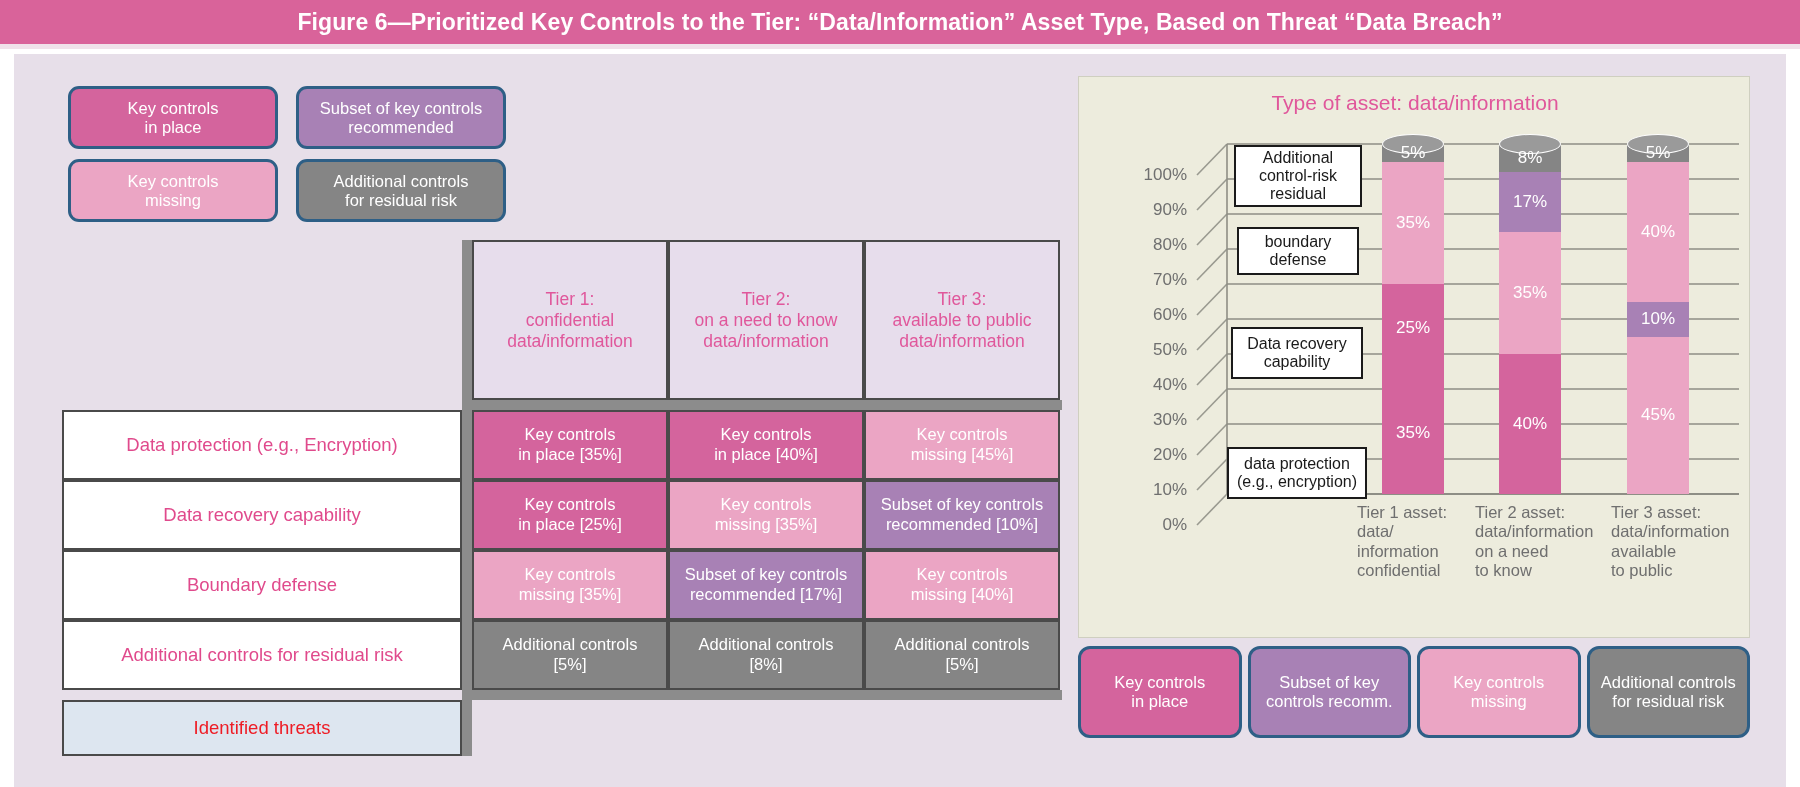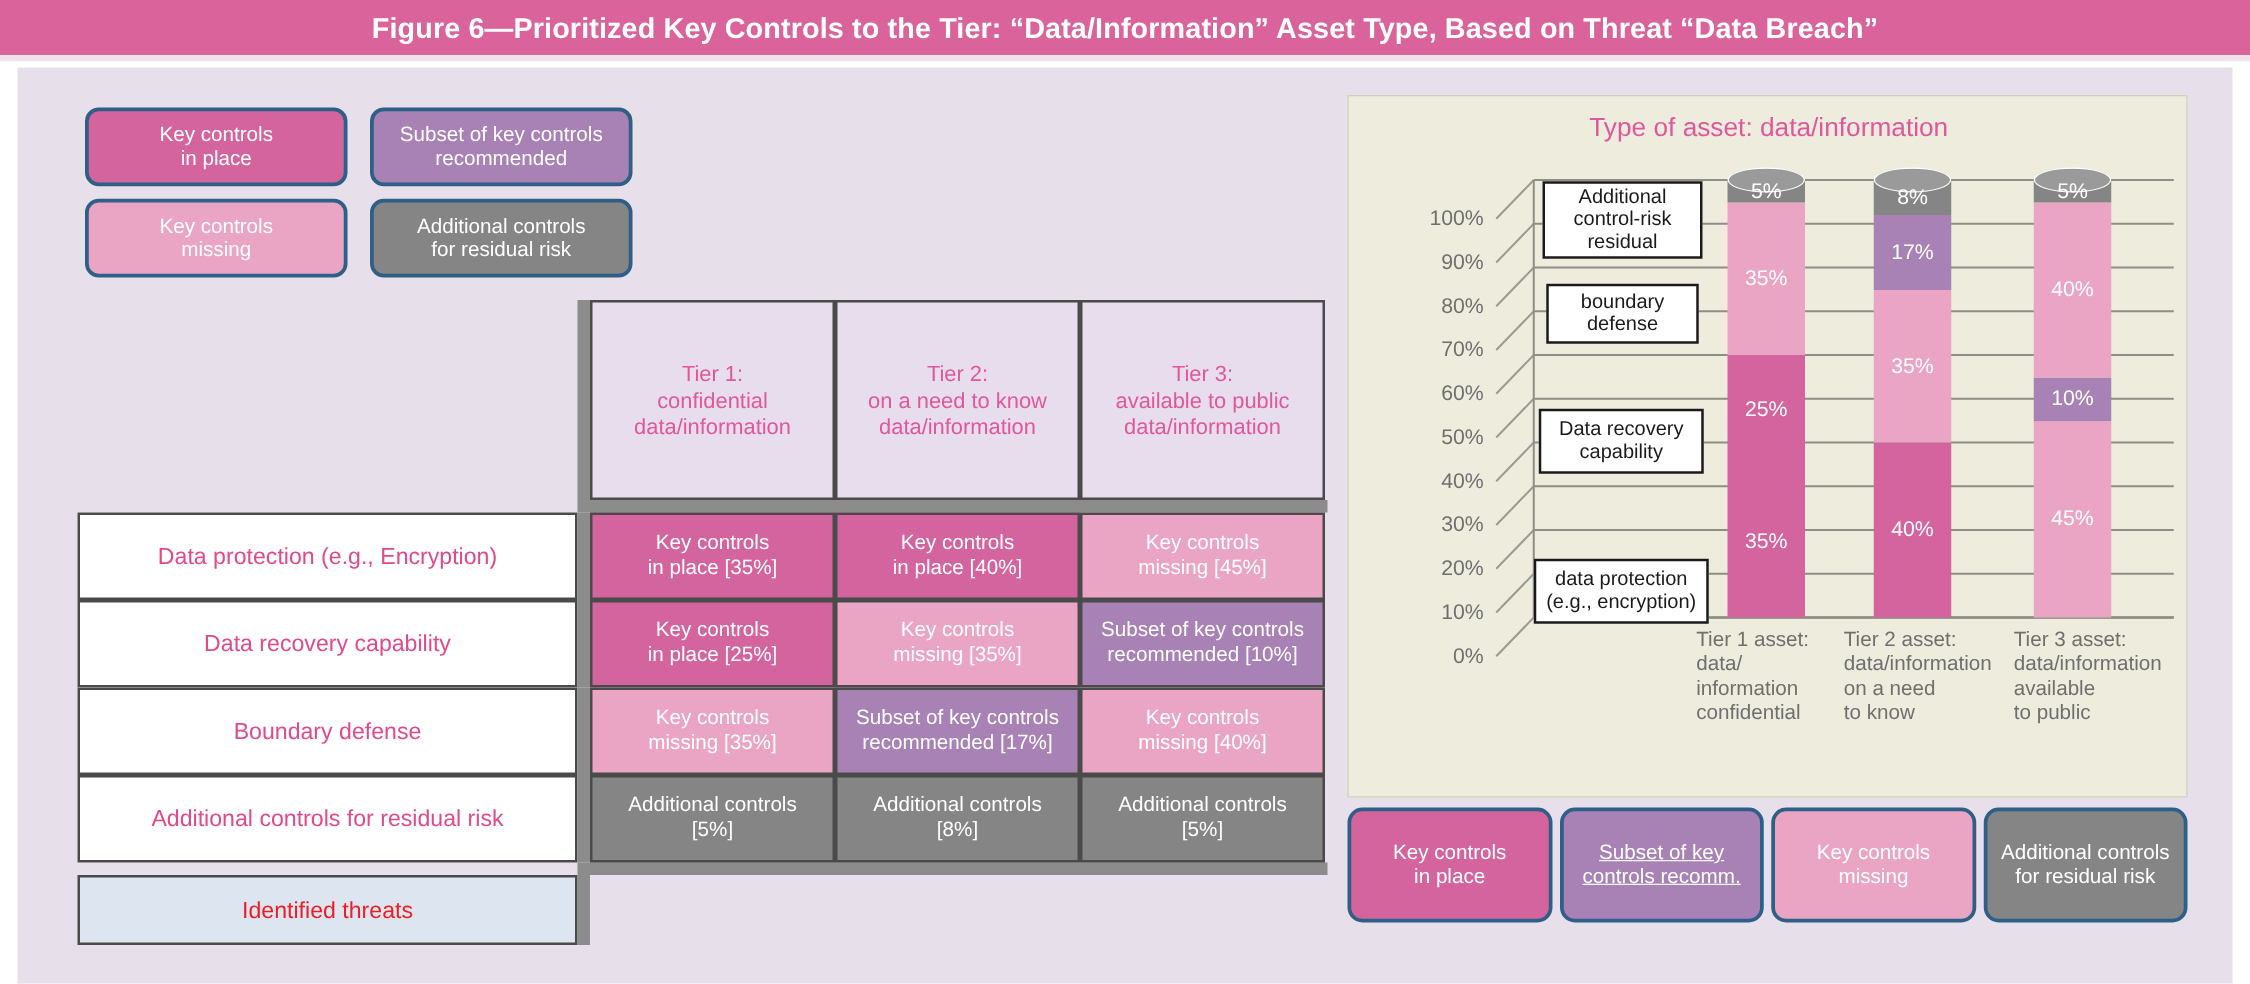--- a/index.html
+++ b/index.html
@@ -144,21 +144,21 @@
 
   
   .bottom-legend { position: absolute; left: 1064px; top: 592px; width: 672px; height: 92px;
                    display: flex; gap: 6px; }
   .pill {
     flex: 1; border: 3px solid #2e5f86; border-radius: 12px;
     display: flex; align-items: center; justify-content: center; text-align: center;
     color: #ffffff; font-size: 16.5px; line-height: 1.15; padding: 2px 5px;
   }
   .pill.p1 { background: #d4649d; }
-  .pill.p2 { background: #a881b5; text-decoration: underline; }
+  .pill.p2 { background: #a881b5; }
   .pill.p3 { background: #eba5c4; }
   .pill.p4 { background: #858585; }
 </style>
 </head>
 <body>
 
 <div id="root">
 
   <div class="title-banner">
     <div class="tt">Figure 6—Prioritized Key Controls to the Tier: “Data/Information” Asset Type, Based on Threat “Data Breach”</div>

